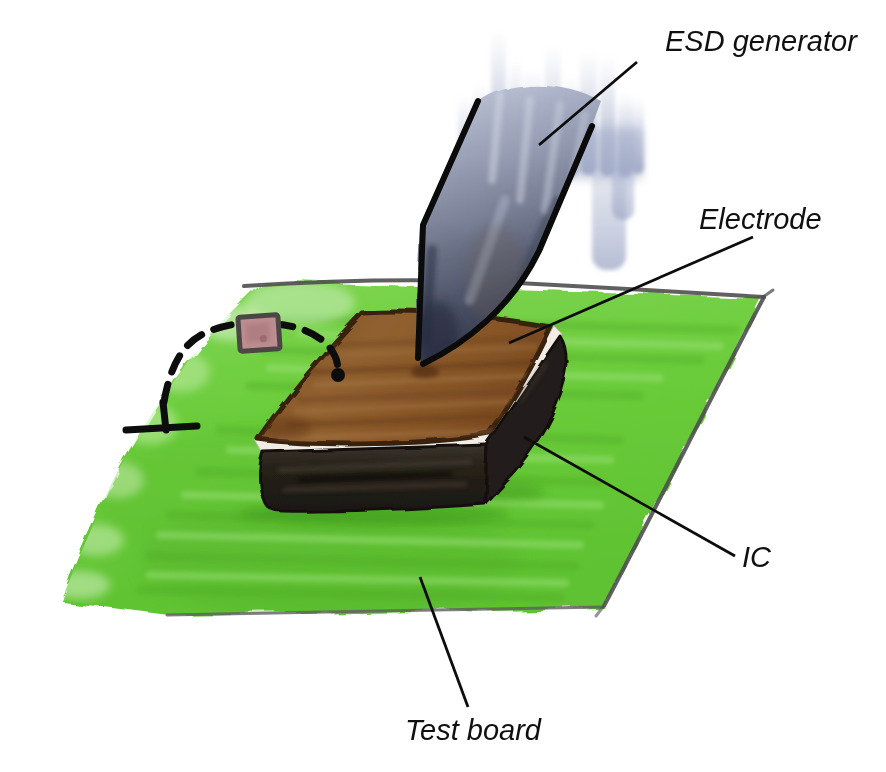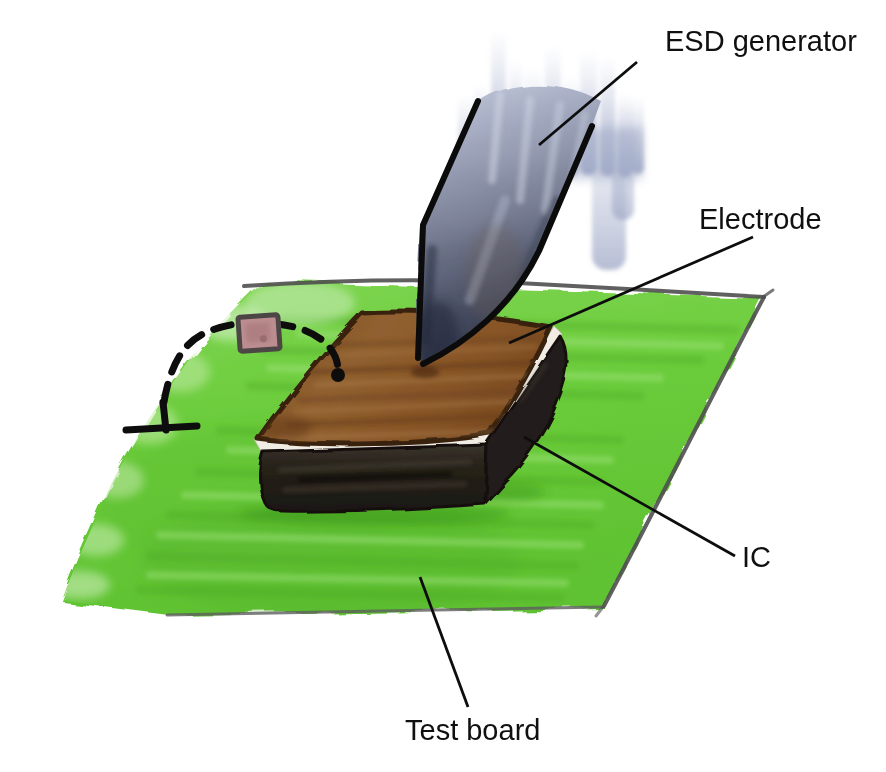--- a/index.html
+++ b/index.html
@@ -1,17 +1,17 @@
 <!DOCTYPE html>
 <html><head>
 <meta charset="utf-8">
 <style>
   html,body{margin:0;padding:0;background:#ffffff;}
   #stage{position:relative;width:886px;height:772px;background:#ffffff;overflow:hidden;
-         font-family:"Liberation Sans",sans-serif;}
+         font-family:"Liberation Sans",sans-serif;font-style:italic;}
   svg{position:absolute;inset:0;display:block;}
   .lbl{font-family:"Liberation Sans",sans-serif;font-size:29px;fill:#101010;}
 </style>
 </head>
 <body>
 
 <div id="stage">
 <svg width="886" height="772" viewBox="0 0 886 772">
   <defs>
     <linearGradient id="gBoard" x1="0" y1="0" x2="0.25" y2="1">

